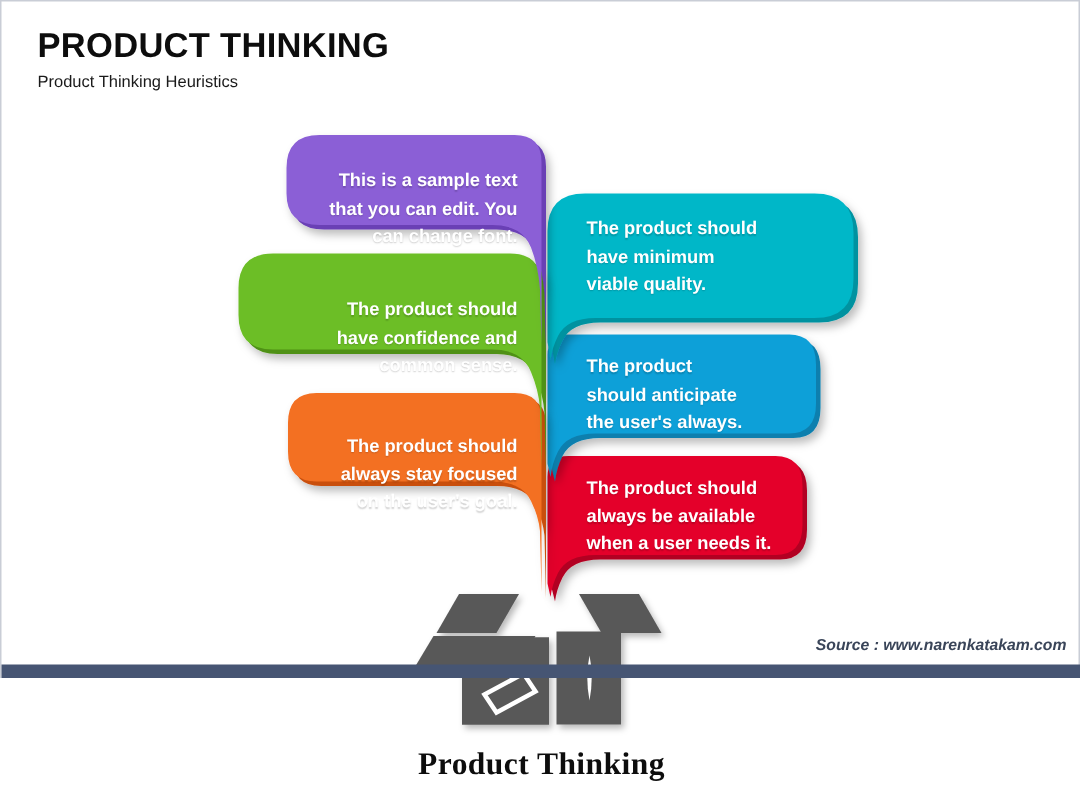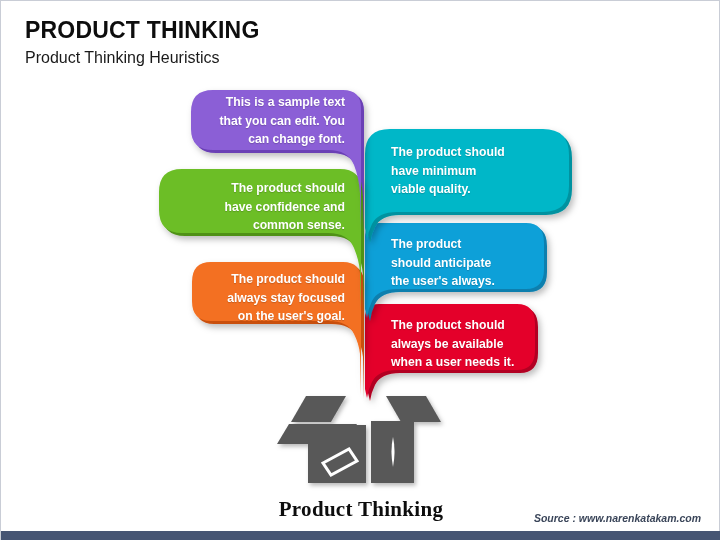--- a/index.html
+++ b/index.html
@@ -4,21 +4,21 @@
 <style>
   * { box-sizing: border-box; margin: 0; padding: 0; }
   html, body {
     width: 720px; height: 540px;
     background: #ffffff;
     font-family: "Liberation Sans", sans-serif;
     overflow: hidden;
   }
   #slide {
     position: relative;
-    width: 720px; height: 540px;
+    width: 720px; height: 452px;
     background: #ffffff;
     border: 1px solid #c9cdd6;
     border-bottom: none;
   }
   #bottom-bar {
     position: absolute;
     left: 0; bottom: 0;
     width: 720px; height: 9px;
     background: #465573;
   }
@@ -29,21 +29,21 @@
     left: 24px; top: 16px;
     font-size: 23px;
     font-weight: bold;
     letter-spacing: 0.2px;
     color: #0d0d0d;
     white-space: nowrap;
   }
   #subtitle {
     position: absolute;
     left: 24px; top: 48px;
-    font-size: 16px;
+    font-size: 11px;
     font-weight: normal;
     color: #1a1a1a;
     white-space: nowrap;
   }
 
   
   #stage {
     position: absolute;
     left: 0; top: 0;
     width: 720px; height: 540px;
@@ -53,21 +53,21 @@
   
   .bubble-text {
     position: absolute;
     color: #ffffff;
     font-size: 12.2px;
     font-weight: bold;
     line-height: 18.5px;
     white-space: pre-line;
     text-shadow: 0 1px 1px rgba(0,0,0,0.18);
   }
-  .t-right { text-align: right; }
+  .t-right { text-align: right; margin-top: 18px; }
   .t-left  { text-align: left; }
 
   #txt-purple { left: 196px; top: 92px;  width: 148px; }
   #txt-green  { left: 164px; top: 178px; width: 180px; }
   #txt-orange { left: 196px; top: 269px; width: 148px; }
   #txt-cyan   { left: 390px; top: 142px; width: 168px; }
   #txt-blue   { left: 390px; top: 234px; width: 168px; }
   #txt-red    { left: 390px; top: 315px; width: 168px; }
 
   
@@ -79,21 +79,21 @@
     font-family: "Liberation Serif", serif;
     font-size: 21px;
     font-weight: bold;
     color: #0d0d0d;
     letter-spacing: 0.3px;
   }
 
   
   #source {
     position: absolute;
-    right: 18px; bottom: 16px;
+    right: 8px; bottom: 16px;
     font-size: 10.5px;
     font-weight: bold;
     font-style: italic;
     color: #3a4559;
     white-space: nowrap;
   }
 </style>
 </head>
 <body>
 

